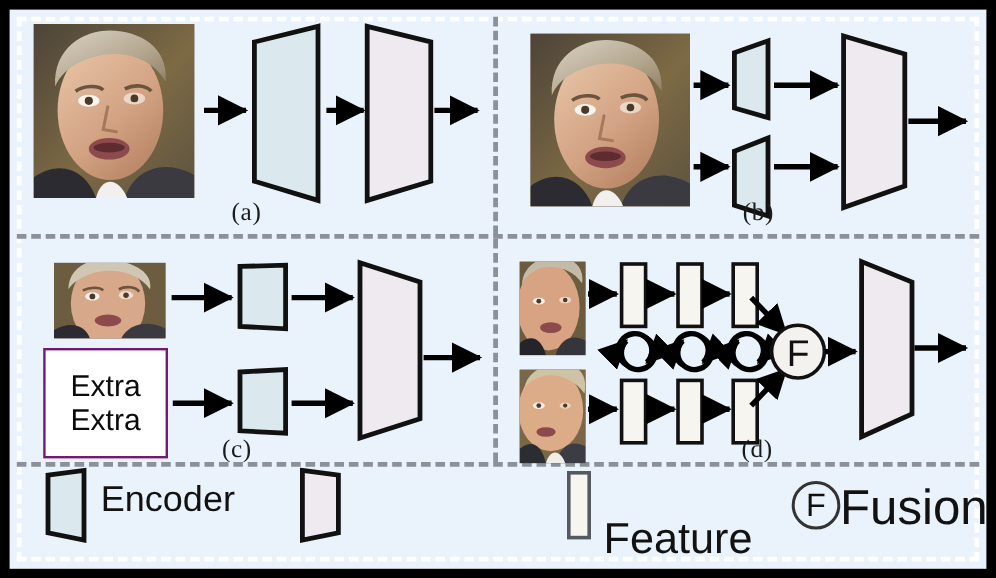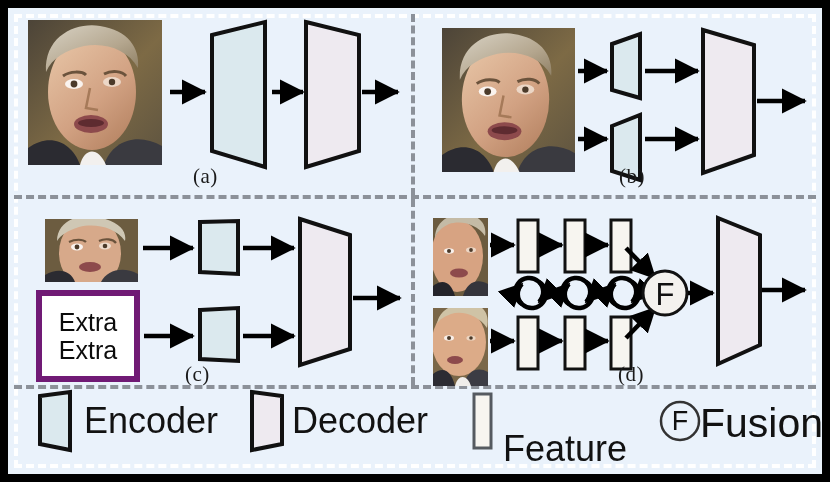--- a/index.html
+++ b/index.html
@@ -88,21 +88,21 @@
 
   .face {
     position: absolute;
     overflow: hidden;
     background: #6a5a44;
   }
 
   .extra-input-box {
     position: absolute;
     background: #ffffff;
-    border: 6px solid #701a75;
+    border: 2px solid #701a75;
     box-sizing: border-box;
     display: flex;
     flex-direction: column;
     align-items: center;
     justify-content: center;
     line-height: 1.12;
     color: #0b0b0b;
   }
   .extra-input-box span { display:block; }
 
@@ -325,17 +325,16 @@
     <text x="680" y="430" font-family="Liberation Sans, sans-serif" font-size="27" fill="#111111" text-anchor="middle">F</text>
 
     <text x="665" y="305" font-family="Liberation Sans, sans-serif" font-size="31" fill="#111111" text-anchor="middle">F</text>
   </svg>
 
   <div class="panel-label" style="left:193px; top:164px;">(a)</div>
   <div class="panel-label" style="left:619px; top:164px;">(b)</div>
   <div class="panel-label" style="left:185px; top:362px;">(c)</div>
   <div class="panel-label" style="left:618px; top:362px;">(d)</div>
 
-  <div class="legend-text" style="left:84px; top:400px; font-size:36px;">Encoder</div>
-  <div class="legend-text" style="left:292px; top:400px; font-size:36px;">Decoder</div>
+  <div class="legend-text" style="left:84px; top:400px; font-size:30px;">Encoder</div>
   <div class="legend-text" style="left:503px; top:400px; font-size:36px;margin-top:28px;">Feature</div>
   <div class="legend-text" style="left:700px; top:400px; font-size:41px;">Fusion</div>
 </div>
 
 </body></html>

